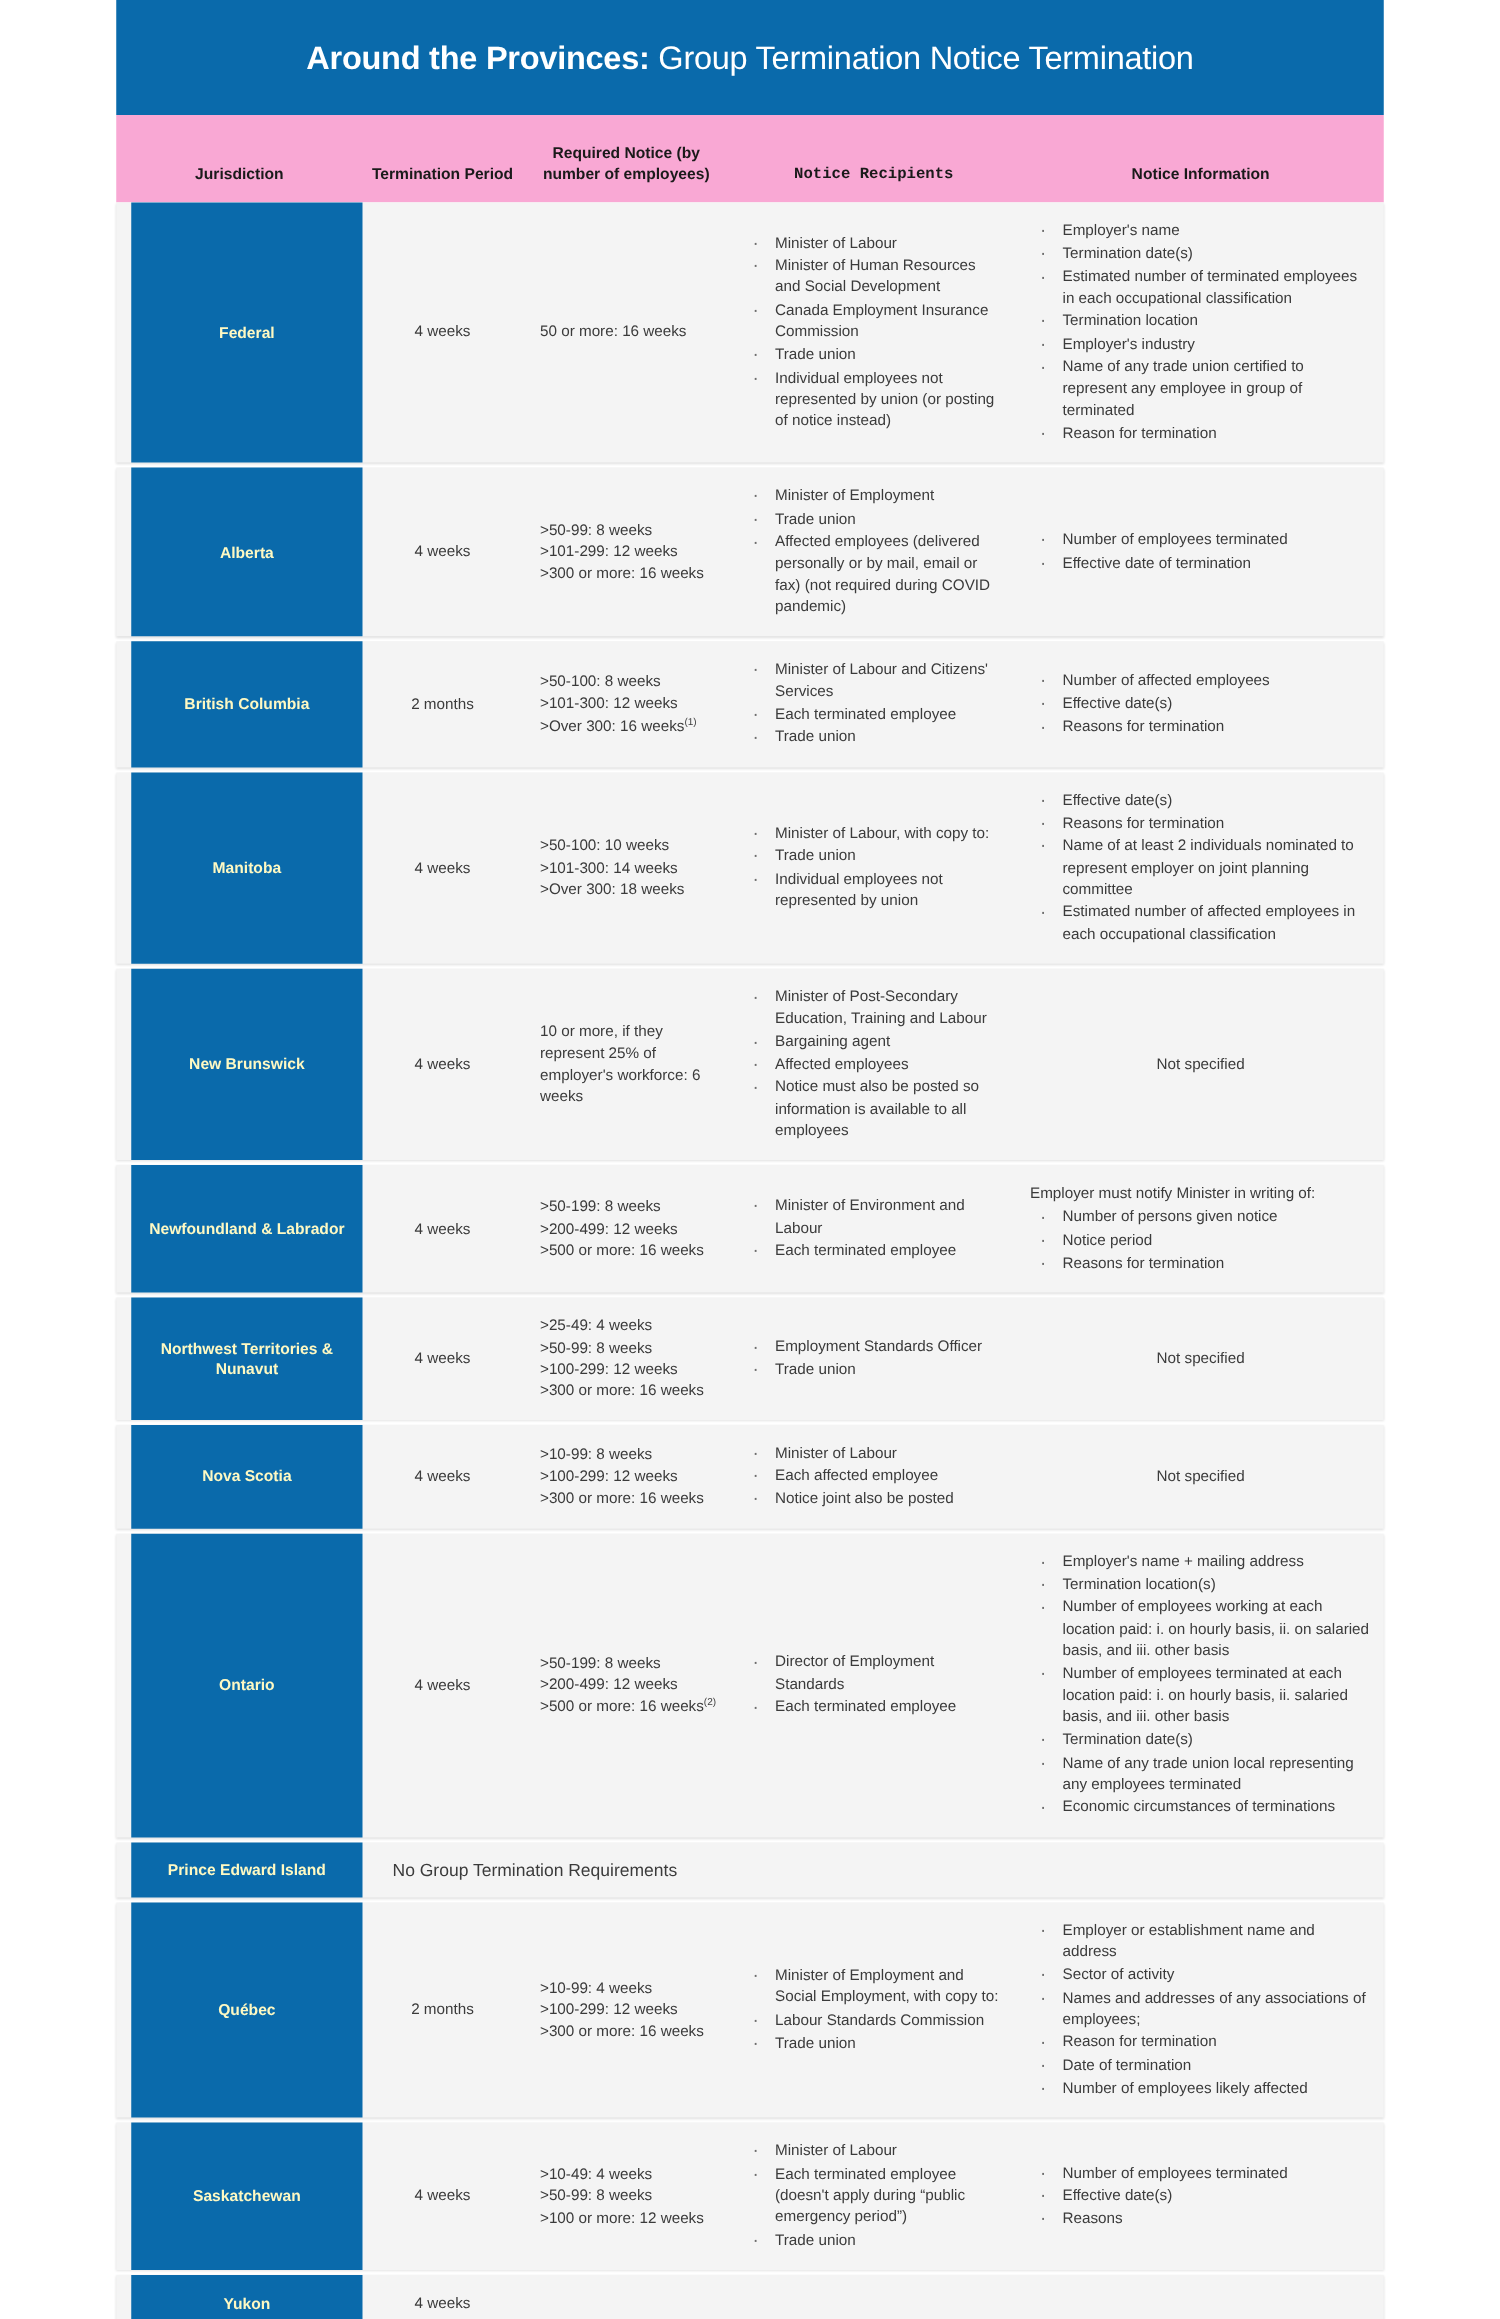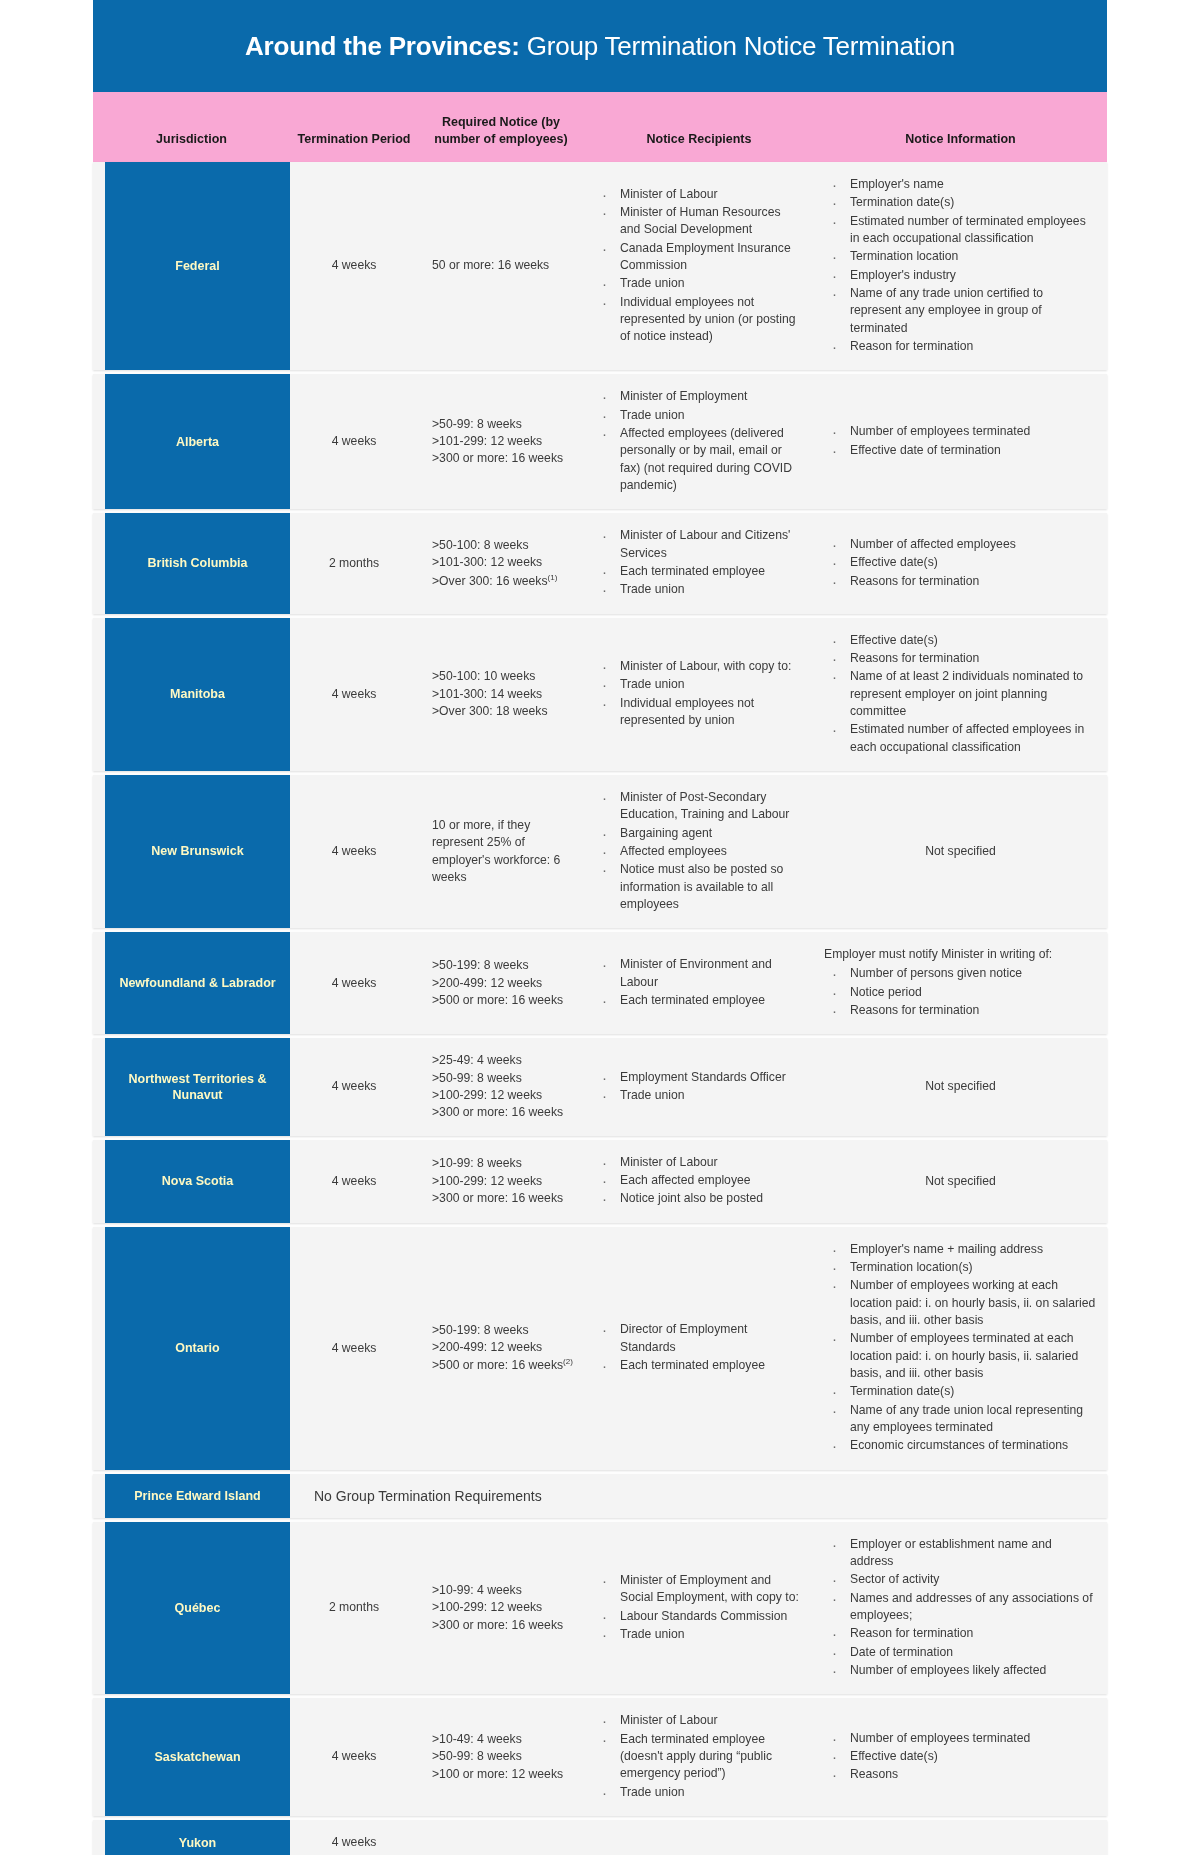--- a/index.html
+++ b/index.html
@@ -53,21 +53,21 @@
     line-height: 1.35;
     display: flex;
     align-items: center;
     justify-content: center;
     padding: 0 6px;
   }
   
   .c-jur  { width: 197px; flex: none; }
   .c-per  { width: 128px; flex: none; }
   .c-req  { width: 166px; flex: none; }
-  .c-rec  { width: 230px; flex: none; }
+  .c-rec  { width: 230px; flex: none; font-family: Liberation Mono, monospace; }
   .c-inf  { width: 293px; flex: none; }
 
   
   .tbl { background: #ffffff; }
   .row {
     display: flex;
     align-items: stretch;
     background: #f4f4f4;
     margin-bottom: 4px;
     box-shadow: 0 1px 2px rgba(0,0,0,0.13);

